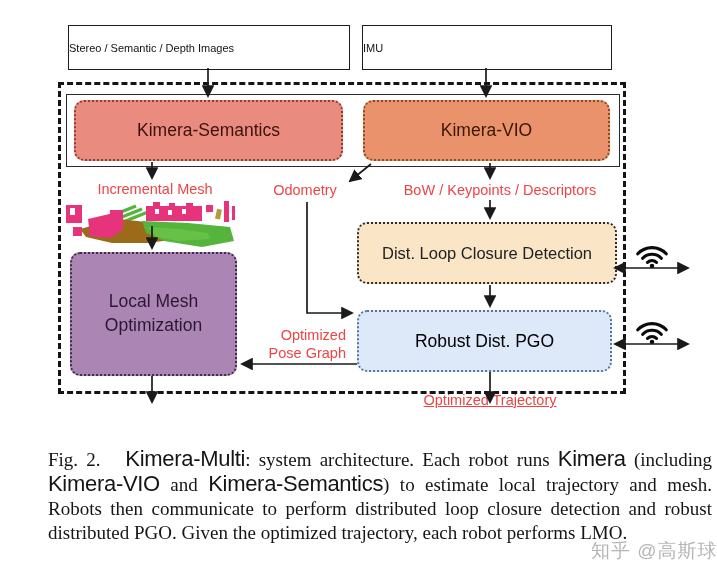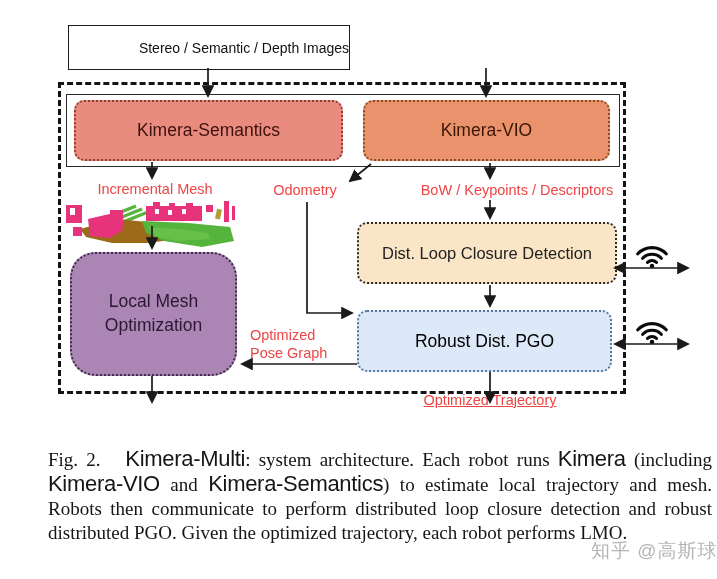--- a/index.html
+++ b/index.html
@@ -1,43 +1,43 @@
 <!DOCTYPE html>
 <html><head>
 <meta charset="utf-8">
 <style>
   html,body{margin:0;padding:0;background:#ffffff;}
   .page{position:relative;width:717px;height:579px;background:#ffffff;overflow:hidden;
         font-family:"Liberation Sans",sans-serif;color:#111;}
   
   .diagram{position:absolute;left:0;top:0;width:717px;height:445px;}
   .inbox{position:absolute;border:1.6px solid #1c1c1c;background:#fff;
-         display:flex;align-items:center;justify-content:flex-end;
-         font-size:14px;color:#111;z-index:2;}
+         display:flex;align-items:center;justify-content:flex-start;
+         font-size:11px;color:#111;z-index:2;}
   .dashedC{position:absolute;left:58px;top:82px;width:568px;height:312px;
            border:3px dashed #141414;box-sizing:border-box;z-index:1;}
   .innerSolid{position:absolute;left:66px;top:94px;width:554px;height:73px;
               border:1.6px solid #2b2b2b;background:#fff;box-sizing:border-box;z-index:1;}
   .node{position:absolute;border-radius:10px;display:flex;align-items:center;
         justify-content:center;text-align:center;z-index:2;box-sizing:border-box;}
   .node span{display:block;}
   .n-sem{left:74px;top:100px;width:269px;height:61px;border:2px dotted #8f3c30;
          font-size:17.5px;color:#3c120c;}
   .n-vio{left:363px;top:100px;width:247px;height:61px;border:2px dotted #8c4a1e;
          font-size:17.5px;color:#3a1705;}
   .n-dlcd{left:357px;top:222px;width:260px;height:62px;border:2px dotted #2a2a2a;
           font-size:16.5px;color:#222;}
   .n-pgo{left:357px;top:310px;width:255px;height:62px;border:2px dotted #56779c;
          font-size:17.5px;color:#000000;}
   .n-lmo{left:70px;top:252px;width:167px;height:124px;border:2px dotted #3f2a49;
          font-size:17.5px;color:#2c1733;line-height:1.35;}
   .n-lmo span{width:110px;}
   .elabel{position:absolute;transform:translateX(-50%);font-size:14.5px;color:#ef4444;
           white-space:nowrap;z-index:3;}
-  .elabel.wrap{white-space:normal;text-align:left;line-height:1.25;}
+  .elabel.wrap{white-space:normal;text-align:right;line-height:1.25;}
   .meshsvg{position:absolute;left:60px;top:197px;z-index:2;}
   .connectors{position:absolute;left:0;top:0;z-index:4;pointer-events:none;}
   .wifi{position:absolute;z-index:3;}
   
   .caption{position:absolute;left:48px;top:447px;width:664px;
            font-family:"Liberation Serif",serif;font-size:19px;line-height:24px;
            text-align:justify;color:#151515;z-index:2;}
   .cap-sans{font-family:"Liberation Sans",sans-serif;font-size:22px;line-height:24px;
             font-weight:400;letter-spacing:-0.3px;}
   .watermark{position:absolute;left:544px;top:538px;width:170px;font-size:19px;
@@ -46,43 +46,46 @@
 </style>
 </head>
 <body>
 
 <div class="page">
   <div class="diagram">
 
     <div class="inbox" style="left:68px;top:25px;width:280px;height:43px;">
       <span>Stereo / Semantic / Depth Images</span>
     </div>
+    <div class="inbox" style="left:362px;top:25px;width:248px;height:43px;">
+      <span>IMU</span>
+    </div>
 
     <div class="dashedC"></div>
     <div class="innerSolid"></div>
 
     <div class="node n-sem" style="background-color: rgb(233, 139, 126);">
       <span>Kimera-Semantics</span>
     </div>
     <div class="node n-vio" style="background-color: rgb(234, 146, 107);">
       <span>Kimera-VIO</span>
     </div>
     <div class="node n-dlcd" style="background-color: rgb(250, 229, 198);">
       <span>Dist. Loop Closure Detection</span>
     </div>
     <div class="node n-pgo" style="background-color: rgb(221, 233, 248);">
       <span>Robust Dist. PGO</span>
     </div>
-    <div class="node n-lmo" style="background-color: rgb(171, 134, 181); border-radius: 25px;">
+    <div class="node n-lmo" style="background-color: rgb(171, 134, 181);">
       <span>Local Mesh Optimization</span>
     </div>
 
     <div class="elabel" style="left:155px;top:181px;">Incremental Mesh</div>
     <div class="elabel" style="left:305px;top:182px;">Odometry</div>
-    <div class="elabel" style="left:517px;top:182px;">BoW / Keypoints / Descriptors</div>
+    <div class="elabel" style="left:500px;top:182px;">BoW / Keypoints / Descriptors</div>
     <div class="elabel wrap" style="left:298px;top:326px;width:96px;">Optimized Pose Graph</div>
     <div class="elabel" style="left:490px;top:392px;text-decoration:underline;">Optimized Trajectory</div>
 
     <svg class="meshsvg" width="182" height="58" viewBox="0 0 182 58">
       <g stroke="#55B43C" stroke-width="3.4">
         <line x1="36" y1="25" x2="76" y2="9"></line>
         <line x1="42" y1="28" x2="82" y2="12"></line>
         <line x1="48" y1="31" x2="88" y2="15"></line>
       </g>
       <polygon points="20,32 58,22 96,26 120,34 118,42 88,46 52,46 26,40" fill="#9C6B1A"></polygon>

